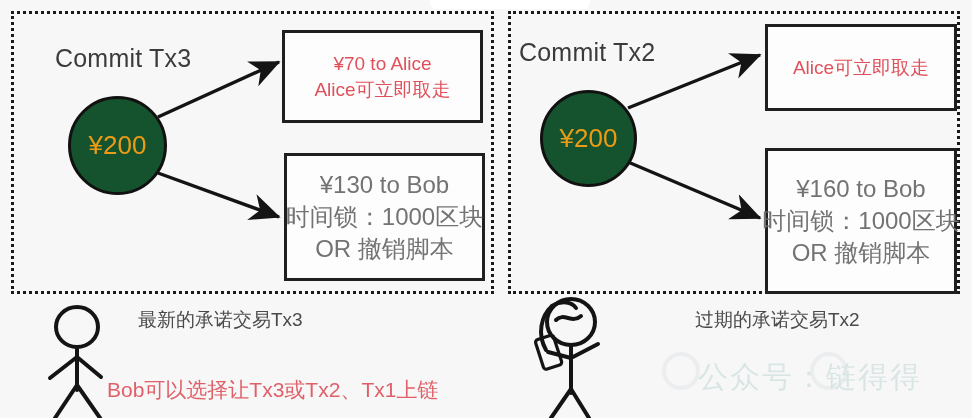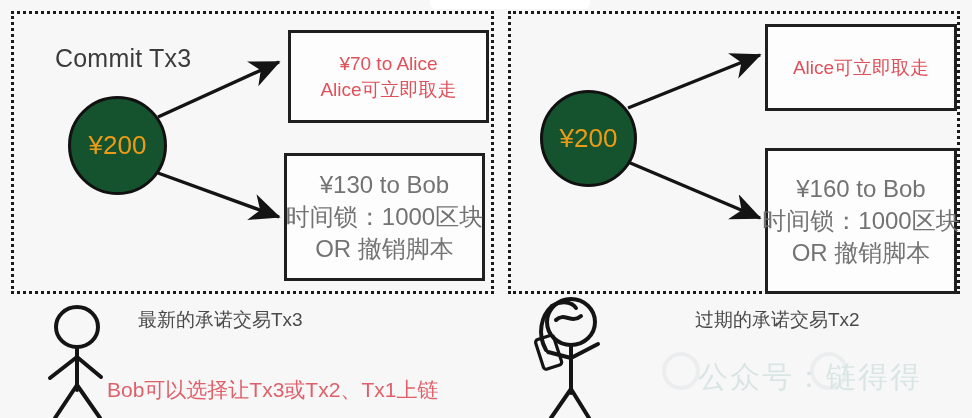--- a/index.html
+++ b/index.html
@@ -82,21 +82,21 @@
     flex-direction: column;
     align-items: center;
     justify-content: center;
     text-align: center;
     line-height: 1.34;
   }
   .out-box .ln { white-space: nowrap; }
   .box-red  .ln { color: #e0505a; font-size: 19px; }
   .box-green .ln { color: #737373; font-size: 24px; }
 
-  #box-l-red   { left: 288px; top: 30px;  width: 201px; height: 93px; }
+  #box-l-red   { left: 282px; top: 30px;  width: 201px; height: 93px; }
   #box-l-green { left: 284px; top: 153px; width: 201px; height: 128px; }
   #box-r-red   { left: 765px; top: 24px;  width: 192px; height: 87px; }
   #box-r-green { left: 765px; top: 148px; width: 192px; height: 146px; }
 
   
   #overlay {
     position: absolute;
     left: 0; top: 0;
     width: 972px;
     height: 418px;
@@ -168,20 +168,21 @@
   </div>
 
   <div class="out-box box-green" id="box-l-green">
     <div class="ln">¥130 to Bob</div>
     <div class="ln">时间锁：1000区块</div>
     <div class="ln">OR 撤销脚本</div>
   </div>
 
   <div class="panel" id="panel-right"></div>
 
+  <div class="panel-title" id="title-right">Commit Tx2</div>
 
   <div class="node-circle" id="circle-right">
     <span>¥200</span>
   </div>
 
   <div class="out-box box-red" id="box-r-red">
     <div class="ln">Alice可立即取走</div>
   </div>
 
   <div class="out-box box-green" id="box-r-green">

